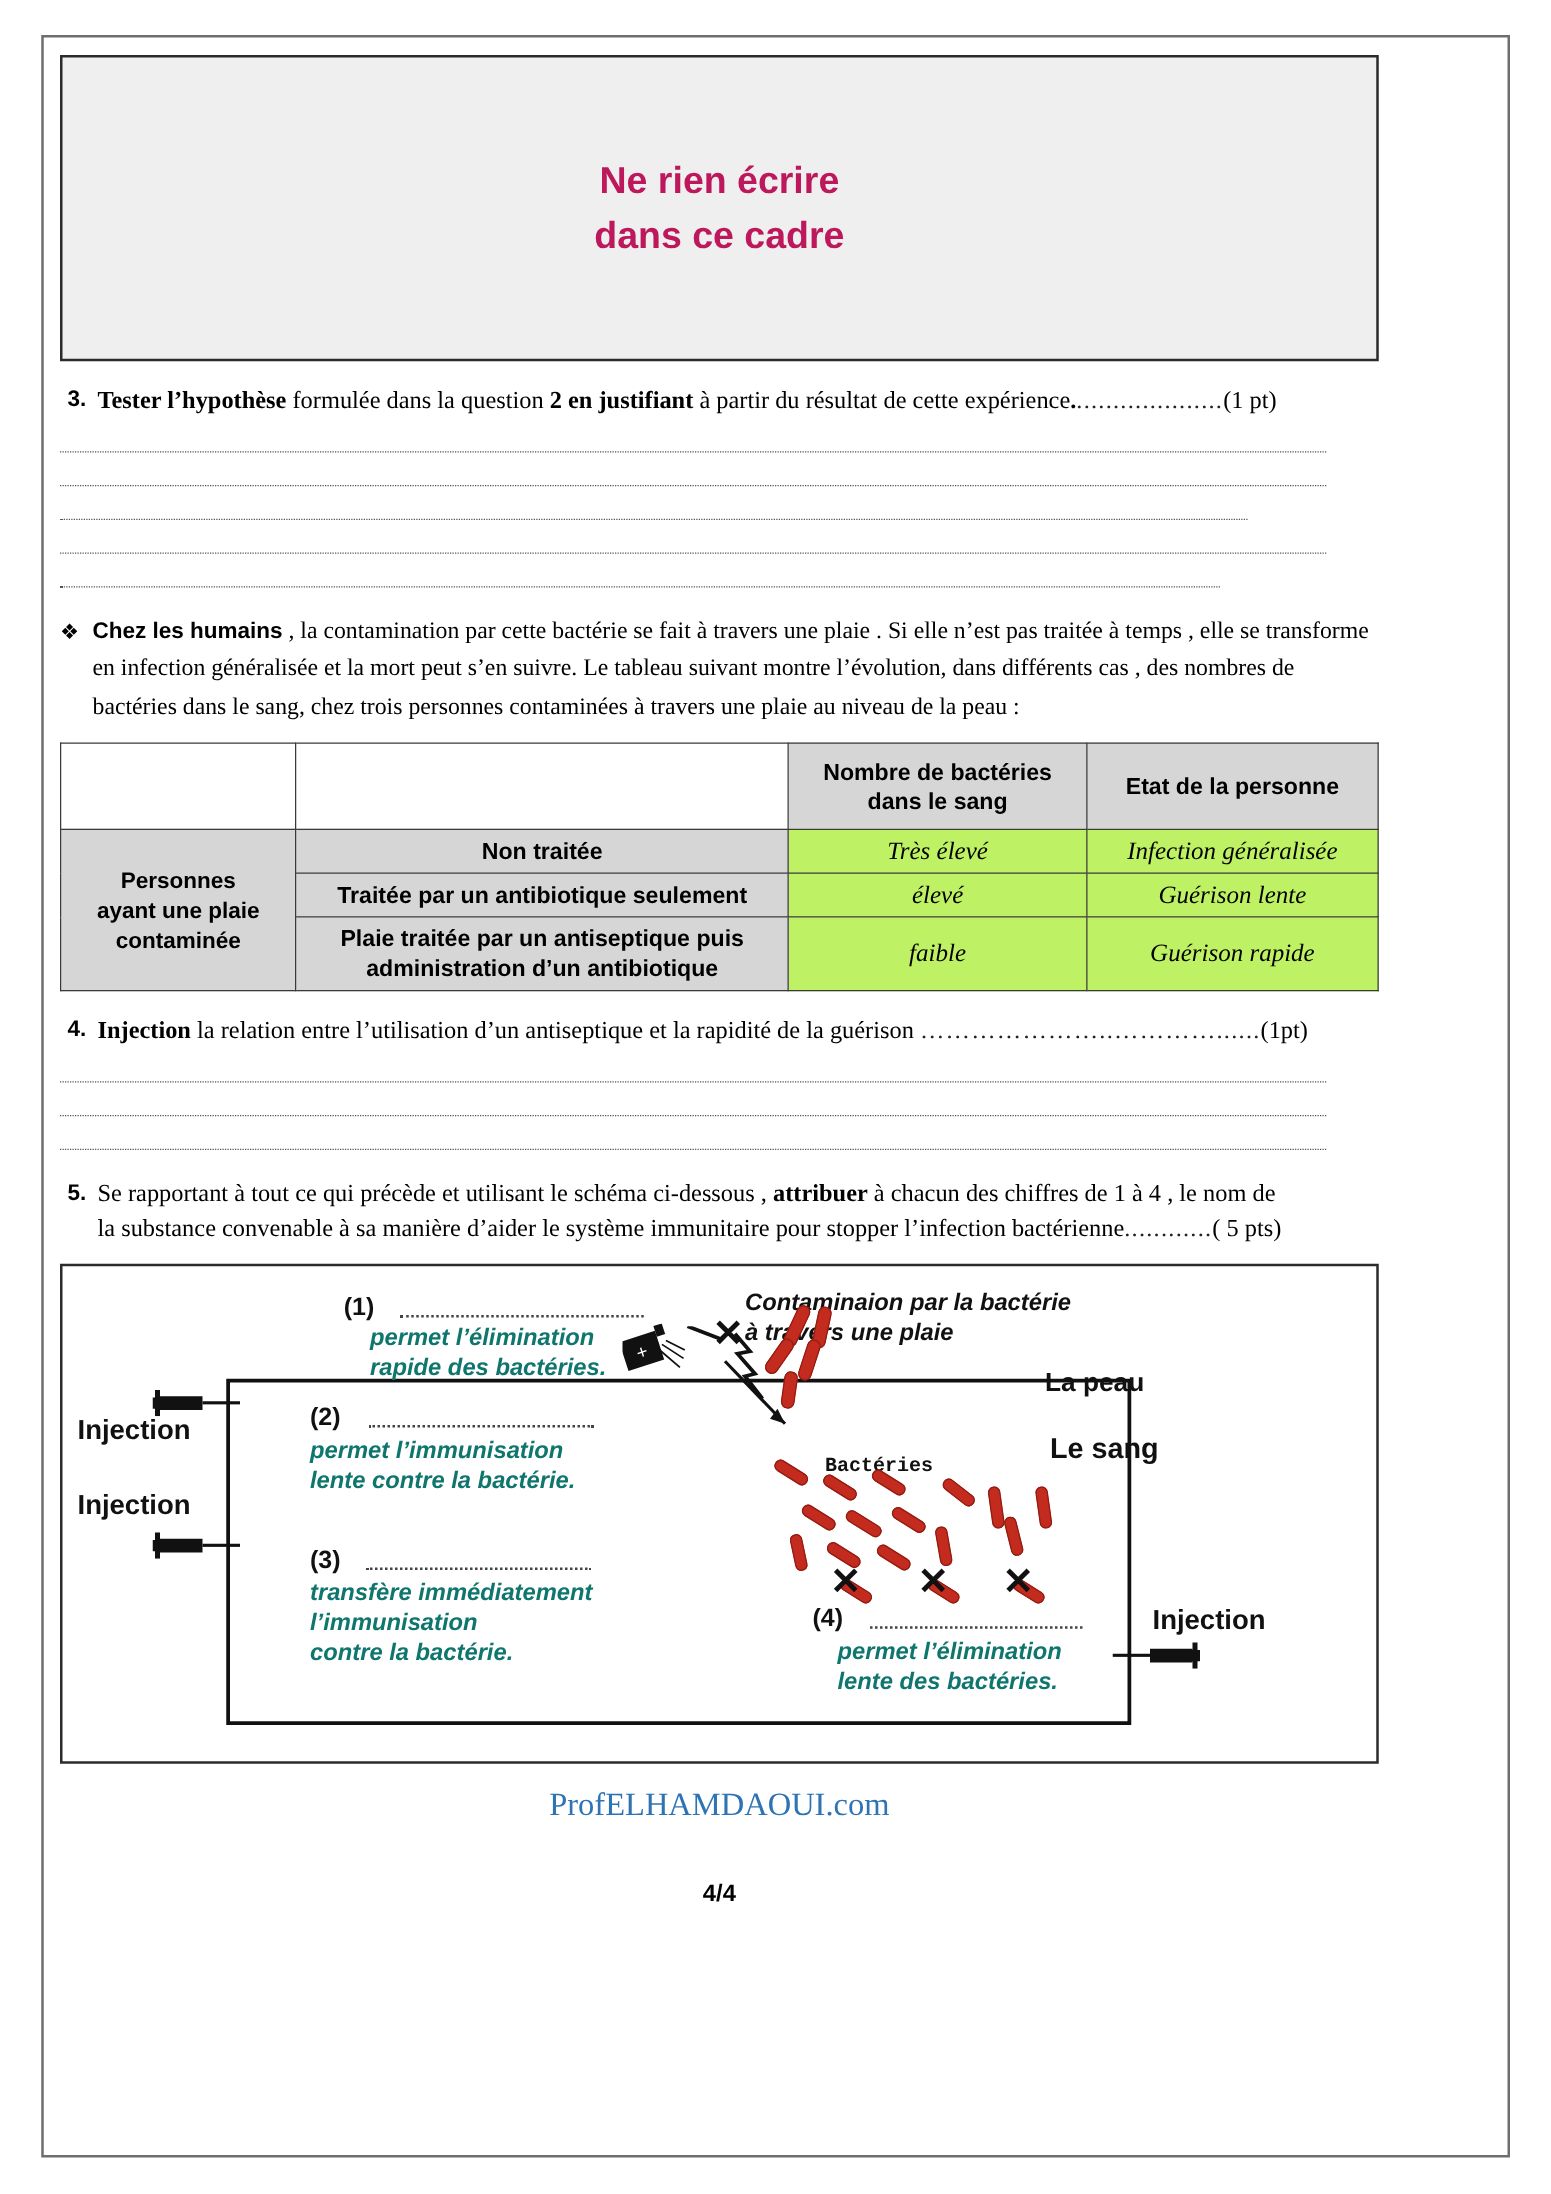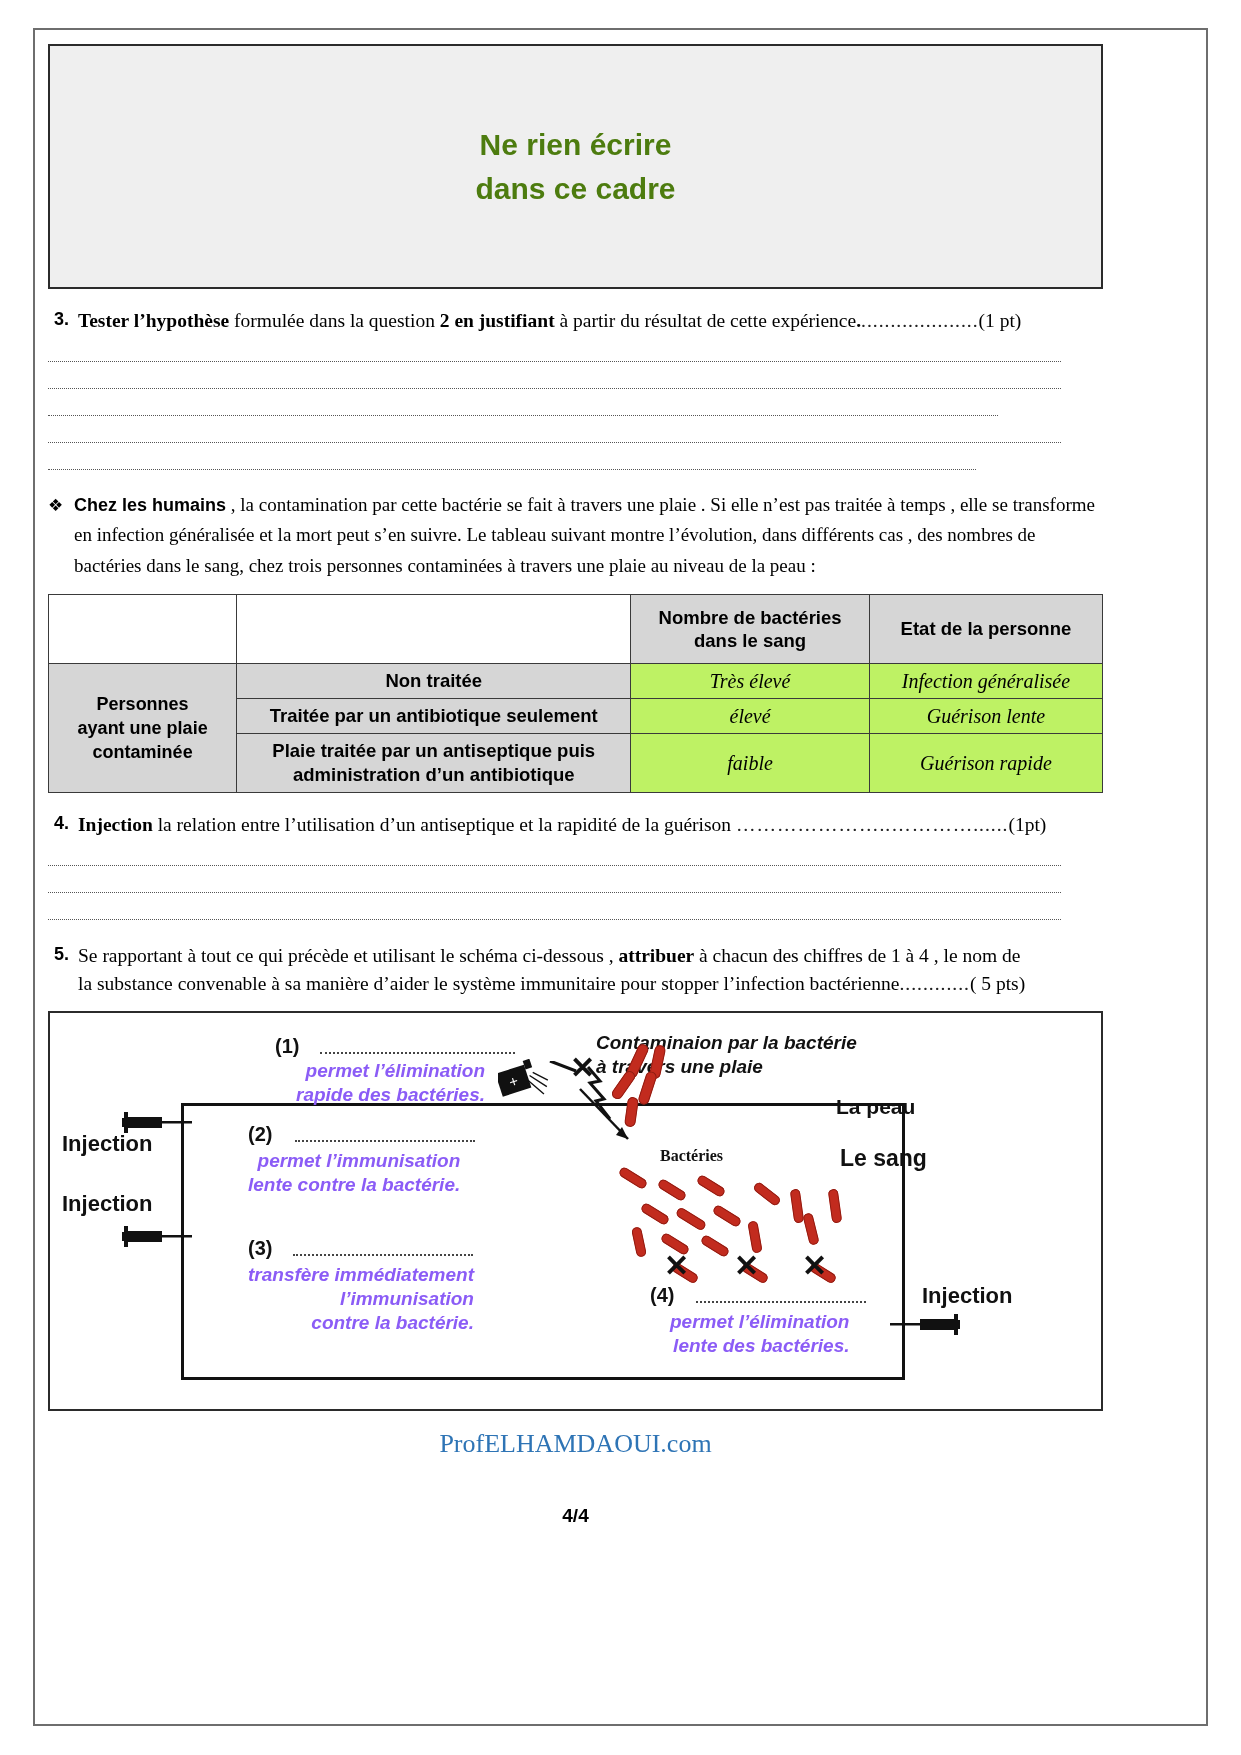--- a/index.html
+++ b/index.html
@@ -44,21 +44,21 @@
     align-items: center;
     justify-content: center;
     box-sizing: border-box;
   }
   .no-write-text {
     font-family: "Liberation Sans", sans-serif;
     font-weight: bold;
     font-size: 30px;
     line-height: 1.45;
     text-align: center;
-    color: #4d7c0f;
+    color: #be185d;
   }
 
   
   .q {
     display: flex;
     align-items: flex-start;
     font-family: "Liberation Serif", serif;
     font-size: 19.5px;
     line-height: 1.42;
     margin-top: 18px;
@@ -187,23 +187,22 @@
     border: 3px solid #111;
     box-sizing: border-box;
   }
   .fig-txt {
     position: absolute;
     font-family: "Liberation Sans", sans-serif;
     font-weight: bold;
     font-style: italic;
     font-size: 19px;
     line-height: 1.26;
-    color: #8b5cf6;
+    color: #0f766e;
     white-space: pre-line;
-    text-align: right;
   }
   .fig-num {
     position: absolute;
     font-family: "Liberation Sans", sans-serif;
     font-weight: bold;
     font-style: normal;
     font-size: 20px;
     color: #111;
   }
   .fig-dots {
@@ -219,24 +218,25 @@
     color: #111;
   }
   .fig-plain.ital {
     font-style: italic;
     font-size: 19px;
     line-height: 1.25;
     white-space: pre-line;
   }
   .fig-small {
     position: absolute;
-    font-family: Liberation Serif, serif;
+    font-family: Liberation Mono, monospace;
     font-weight: bold;
     font-size: 16px;
     color: #111;
+    margin-top: 17px;
   }
   .syringe {
     position: absolute;
   }
   .bact {
     position: absolute;
     background: #c22b1e;
     border-radius: 6px;
     box-shadow: inset 0 0 0 1px #8e1d13;
   }

